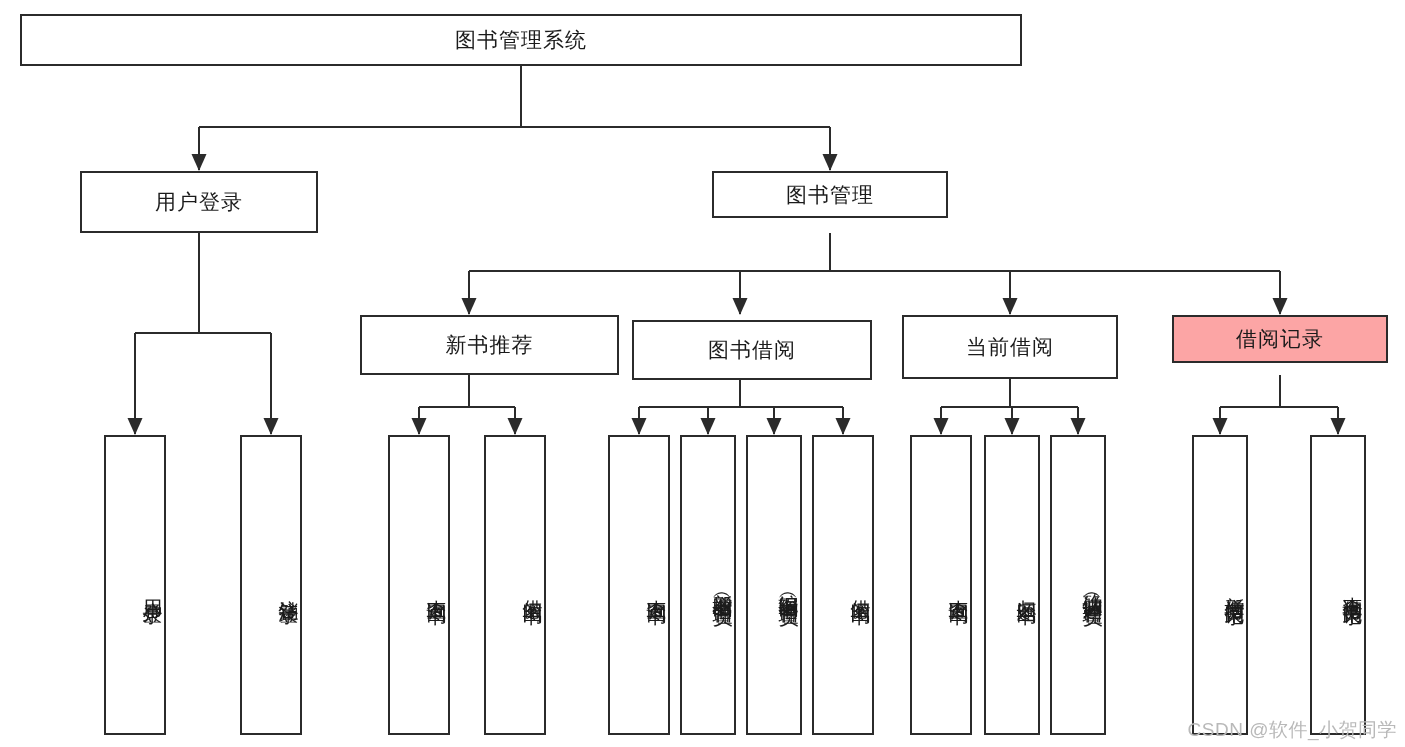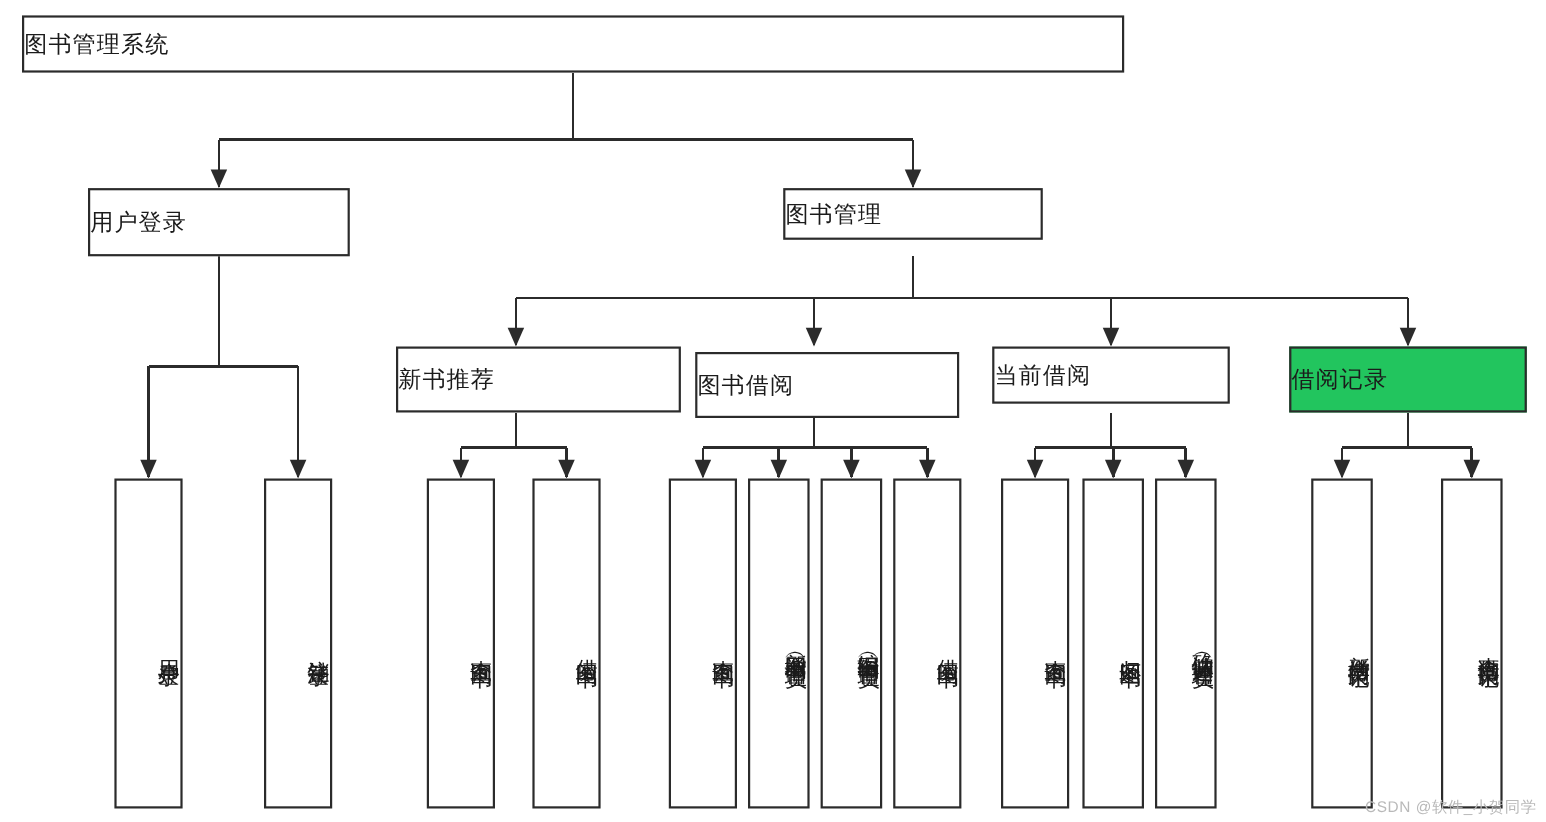--- a/index.html
+++ b/index.html
@@ -25,21 +25,21 @@
     height: 747px;
     pointer-events: none;
   }
   .node {
     position: absolute;
     box-sizing: border-box;
     background: #ffffff;
     border: 2px solid #2b2b2b;
     display: flex;
     align-items: center;
-    justify-content: flex-start;
+    justify-content: center;
     color: #1b1b1b;
   }
   .node.horiz {
     font-size: 21px;
     letter-spacing: 1px;
   }
   .node.vert {
     writing-mode: vertical-rl;
     text-orientation: upright;
     font-size: 20px;
@@ -54,21 +54,21 @@
     padding-top: 4px;
   }
   .node-label {
     display: block;
     white-space: pre-wrap;
   }
   #watermark {
     position: absolute;
     right: 8px;
     bottom: 4px;
-    font-size: 14px;
+    font-size: 19px;
     color: #b9b9b9;
     letter-spacing: 0.5px;
     white-space: nowrap;
     user-select: none;
   }
 </style>
 </head>
 <body>
 
 <div id="canvas">
@@ -135,24 +135,24 @@
       </div>
       <div class="node horiz" style="left: 712px; top: 171px; width: 236px; height: 47px; border-color: rgb(43, 43, 43); background: rgb(255, 255, 255);">
         <span class="node-label">图书管理</span>
       </div>
       <div class="node horiz" style="left: 360px; top: 315px; width: 259px; height: 60px; border-color: rgb(43, 43, 43); background: rgb(255, 255, 255);">
         <span class="node-label">新书推荐</span>
       </div>
       <div class="node horiz" style="left: 632px; top: 320px; width: 240px; height: 60px; border-color: rgb(43, 43, 43); background: rgb(255, 255, 255);">
         <span class="node-label">图书借阅</span>
       </div>
-      <div class="node horiz" style="left: 902px; top: 315px; width: 216px; height: 52px; border-color: rgb(43, 43, 43); background: rgb(255, 255, 255);">
+      <div class="node horiz" style="left: 902px; top: 315px; width: 216px; height: 64px; border-color: rgb(43, 43, 43); background: rgb(255, 255, 255);">
         <span class="node-label">当前借阅</span>
       </div>
-      <div class="node horiz" style="left: 1172px; top: 315px; width: 216px; height: 60px; border-color: rgb(43, 43, 43); background: #22c55e;">
+      <div class="node horiz" style="left: 1172px; top: 315px; width: 216px; height: 48px; border-color: rgb(43, 43, 43); background: #fca5a5;">
         <span class="node-label">借阅记录</span>
       </div>
       <div class="node vert" style="left: 104px; top: 435px; width: 62px; height: 300px; border-color: rgb(43, 43, 43); background: rgb(255, 255, 255);">
         <span class="node-label">用户登录</span>
       </div>
       <div class="node vert" style="left: 240px; top: 435px; width: 62px; height: 300px; border-color: rgb(43, 43, 43); background: rgb(255, 255, 255);">
         <span class="node-label">注销登录</span>
       </div>
       <div class="node vert" style="left: 388px; top: 435px; width: 62px; height: 300px; border-color: rgb(43, 43, 43); background: rgb(255, 255, 255);">
         <span class="node-label">查询图书</span>

